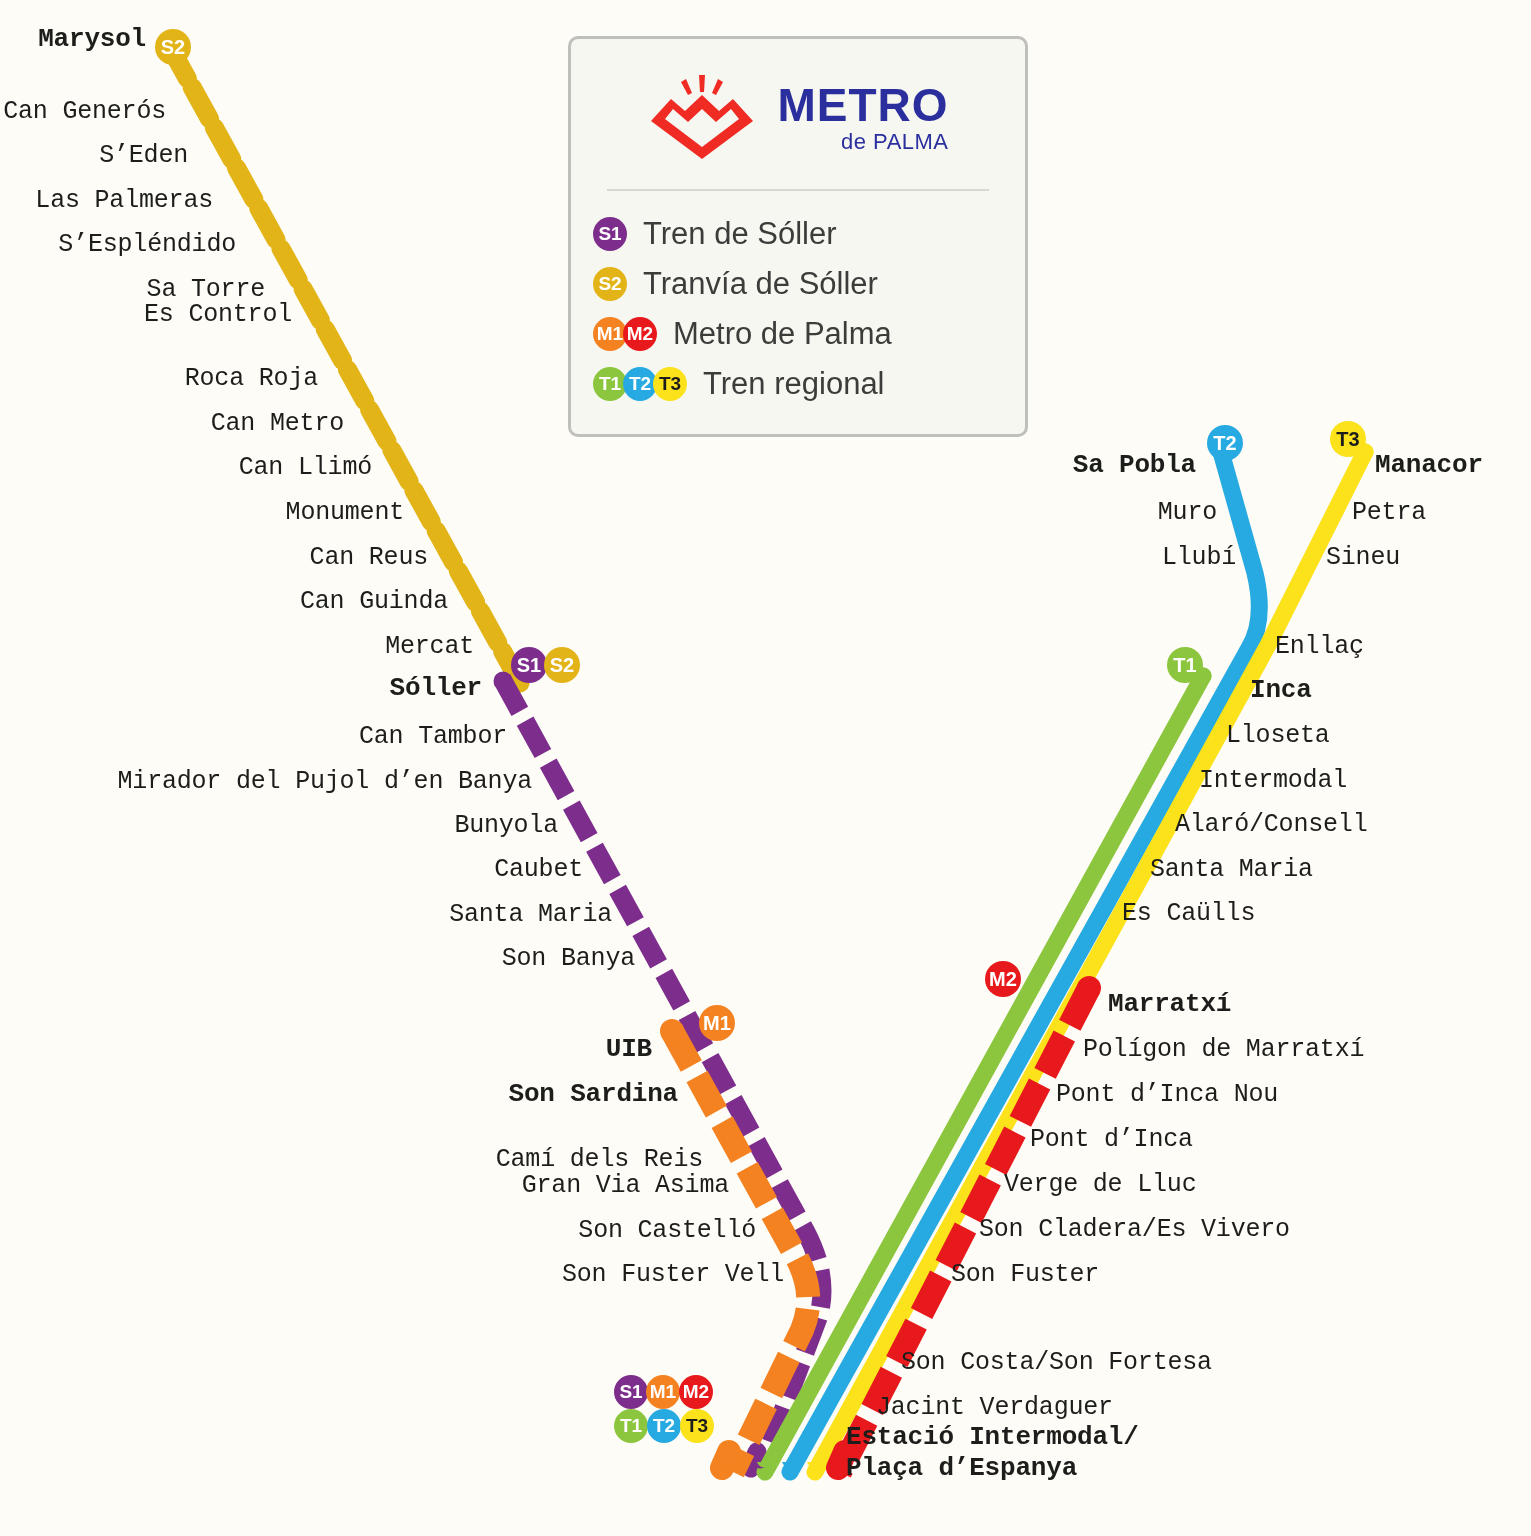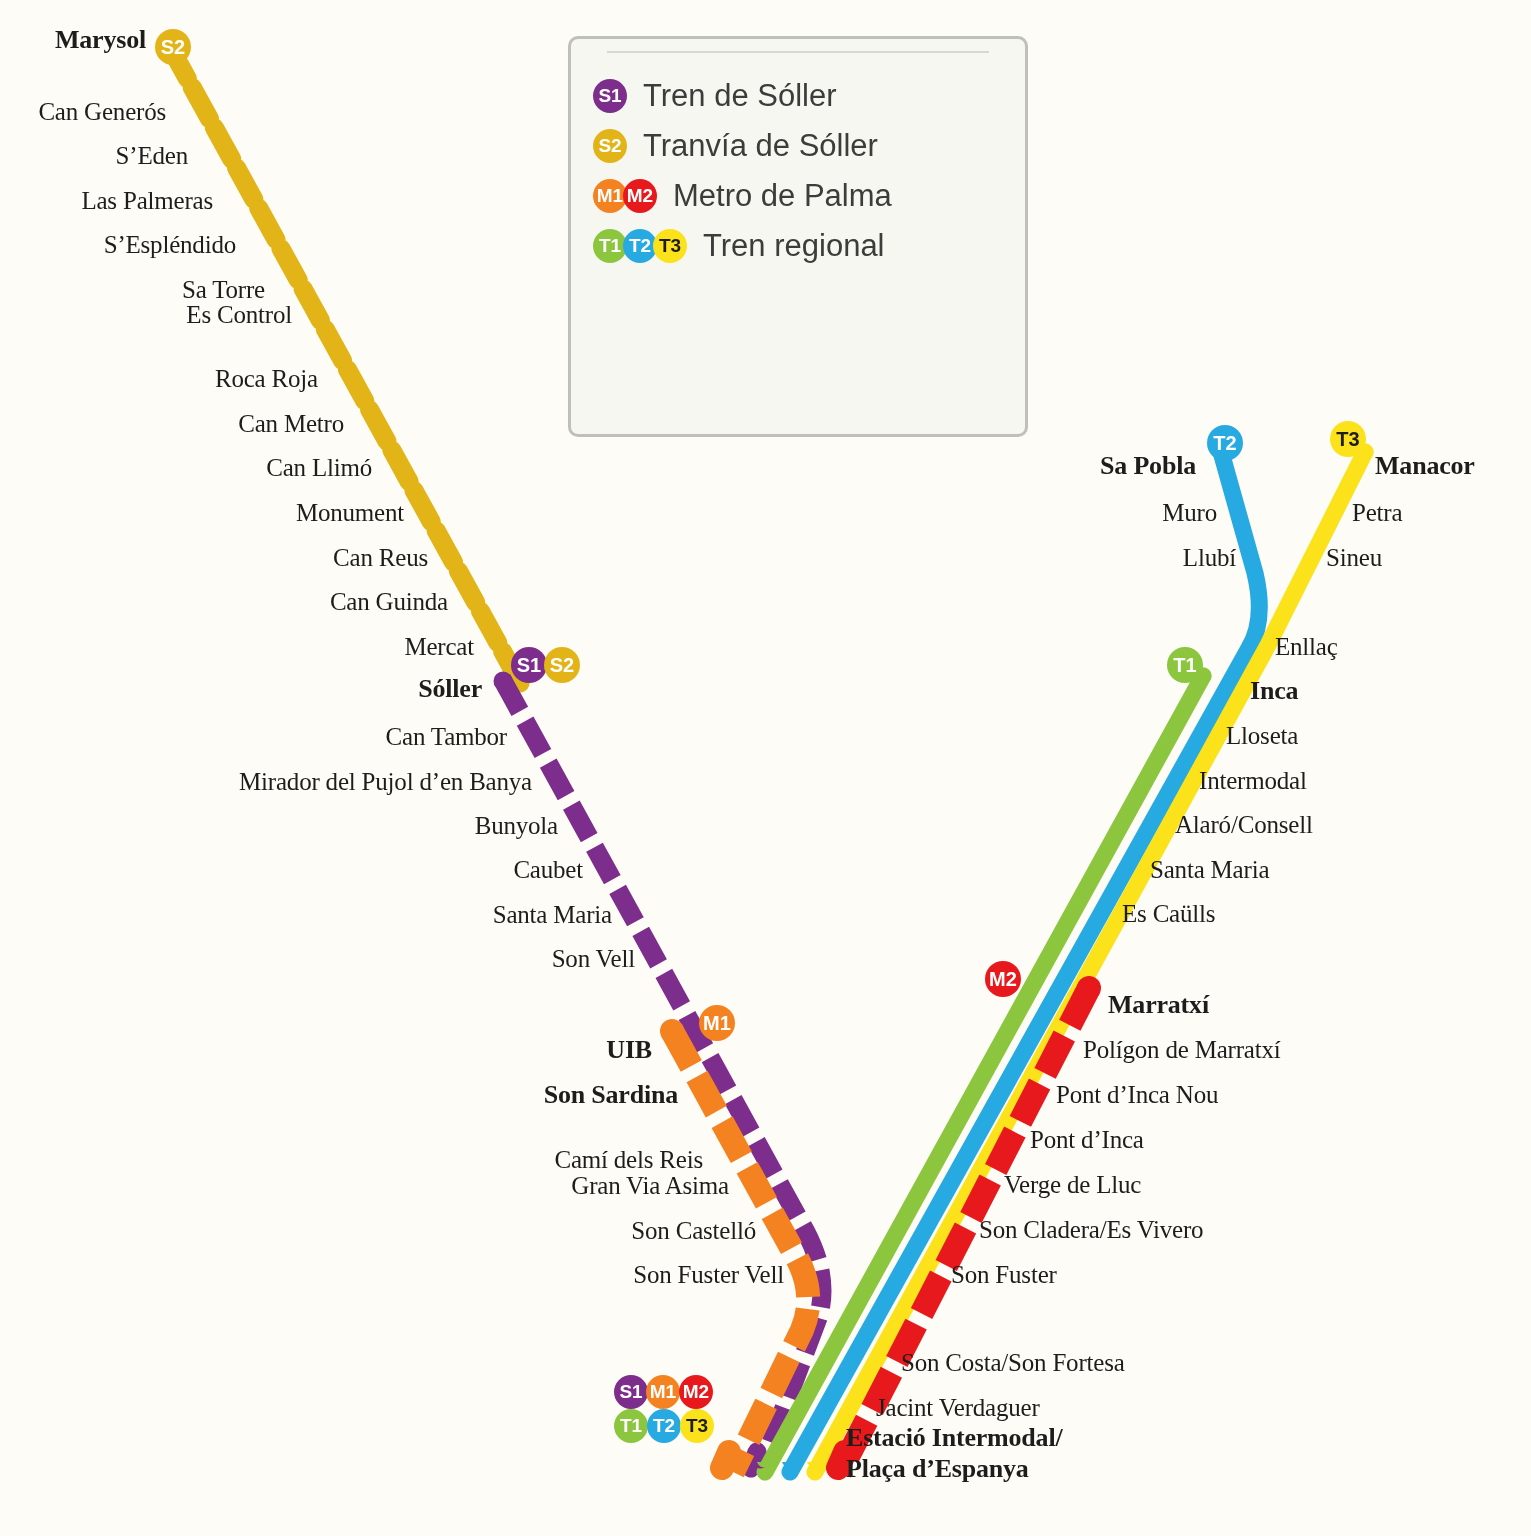--- a/index.html
+++ b/index.html
@@ -9,21 +9,21 @@
     font-family:"Liberation Sans", sans-serif;
     overflow:hidden;
     position:relative;
   }
   #map-root{position:absolute;inset:0;}
   svg.map-svg{position:absolute;top:0;left:0;width:1531px;height:1536px;}
 
   
   .stn{
     position:absolute;
-    font-family:Liberation Serif, serif;
+    font-family:Liberation Mono, monospace;
     font-size:25px;
     color:#1d1d1b;
     white-space:nowrap;
     line-height:1.12;
     letter-spacing:-0.2px;
   }
   .stn.r{transform:translate(-100%,-50%);}   
   .stn.l{transform:translate(0,-50%);}
   .stn.term{font-size:26px;font-weight:bold;}
 
@@ -131,20 +131,40 @@
       <path d="M722,1462 a12,12 0 0 0 22,0 z" fill="#f58220"></path>
       <path d="M751,1462 a9.5,9.5 0 0 0 18,0 z" fill="#7d2d8c"></path>
       <path d="M757,1462 a8.5,8.5 0 0 0 16,0 z" fill="#8cc63e"></path>
       <path d="M782,1462 a8.5,8.5 0 0 0 16,0 z" fill="#27aae1"></path>
       <path d="M807,1462 a8.5,8.5 0 0 0 16,0 z" fill="#fbe21a"></path>
       <path d="M830,1462 a12,12 0 0 0 22,0 z" fill="#e8191c"></path>
     </g>
   </svg>
 
   <div id="legend">
+    <div id="legend-head">
+      <div class="logo-wrap">
+        <svg viewBox="0 0 108 88" width="108" height="88" xmlns="http://www.w3.org/2000/svg">
+
+          <path d="M52,2 L58,2 L57,19 L53,19 Z" fill="#ef2b23"></path>
+          <path d="M34,9 L39,6 L45,20 L41,22 Z" fill="#ef2b23"></path>
+          <path d="M76,9 L71,6 L65,20 L69,22 Z" fill="#ef2b23"></path>
+
+          <path d="M55,22 L72,38 L86,26 L106,48 L55,86 L4,48 L24,26 L38,38 Z
+                   M55,36 L41,49 L26,36 L18,46 L55,74 L92,46 L84,36 L69,49 Z" fill="#ef2b23" fill-rule="evenodd"></path>
+        </svg>
+      </div>
+      <div class="brand">
+        <div class="brand-main">METRO</div>
+        <div class="brand-sub">
+          <span class="de">de</span>
+          <span>PALMA</span>
+        </div>
+      </div>
+    </div>
     <div id="legend-rule"></div>
     <div id="legend-rows">
         <div class="lrow">
           <div class="badges">
             <span class="badge lg" style="background: rgb(125, 45, 140); color: rgb(255, 255, 255);">S1</span>
           </div>
           <span class="lrow-label">Tren de Sóller</span>
         </div>
         <div class="lrow">
           <div class="badges">
@@ -184,21 +204,21 @@
       <div class="stn r" style="left: 404px; top: 513px;">Monument</div>
       <div class="stn r" style="left: 428px; top: 558px;">Can Reus</div>
       <div class="stn r" style="left: 448px; top: 602px;">Can Guinda</div>
       <div class="stn r" style="left: 474px; top: 647px; text-align: right;">Mercat</div>
       <div class="stn r term" style="left: 482px; top: 689px;">Sóller</div>
       <div class="stn r" style="left: 507px; top: 737px; text-align: center;">Can Tambor</div>
       <div class="stn r" style="left: 532px; top: 782px; text-align: right;">Mirador del Pujol d’en Banya</div>
       <div class="stn r" style="left: 558px; top: 826px;">Bunyola</div>
       <div class="stn r" style="left: 583px; top: 870px;">Caubet</div>
       <div class="stn r" style="left: 612px; top: 915px;">Santa Maria</div>
-      <div class="stn r" style="left: 635px; top: 959px;">Son Vell</div>
+      <div class="stn r" style="left: 635px; top: 959px;">Son Banya</div>
       <div class="stn r term" style="left: 652px; top: 1050px;">UIB</div>
       <div class="stn r term" style="left: 678px; top: 1095px;">Son Sardina</div>
       <div class="stn r" style="left: 703px; top: 1140px; margin-top: 20px;">Camí dels Reis</div>
       <div class="stn r" style="left: 729px; top: 1186px;">Gran Via Asima</div>
       <div class="stn r" style="left: 756px; top: 1231px;">Son Castelló</div>
       <div class="stn r" style="left: 784px; top: 1275px;">Son Fuster Vell</div>
       <div class="stn r term" style="left: 1196px; top: 466px;">Sa Pobla</div>
       <div class="stn r" style="left: 1217px; top: 513px;">Muro</div>
       <div class="stn r" style="left: 1236px; top: 558px;">Llubí</div>
       <div class="stn l term" style="left: 1375px; top: 466px;">Manacor</div>

